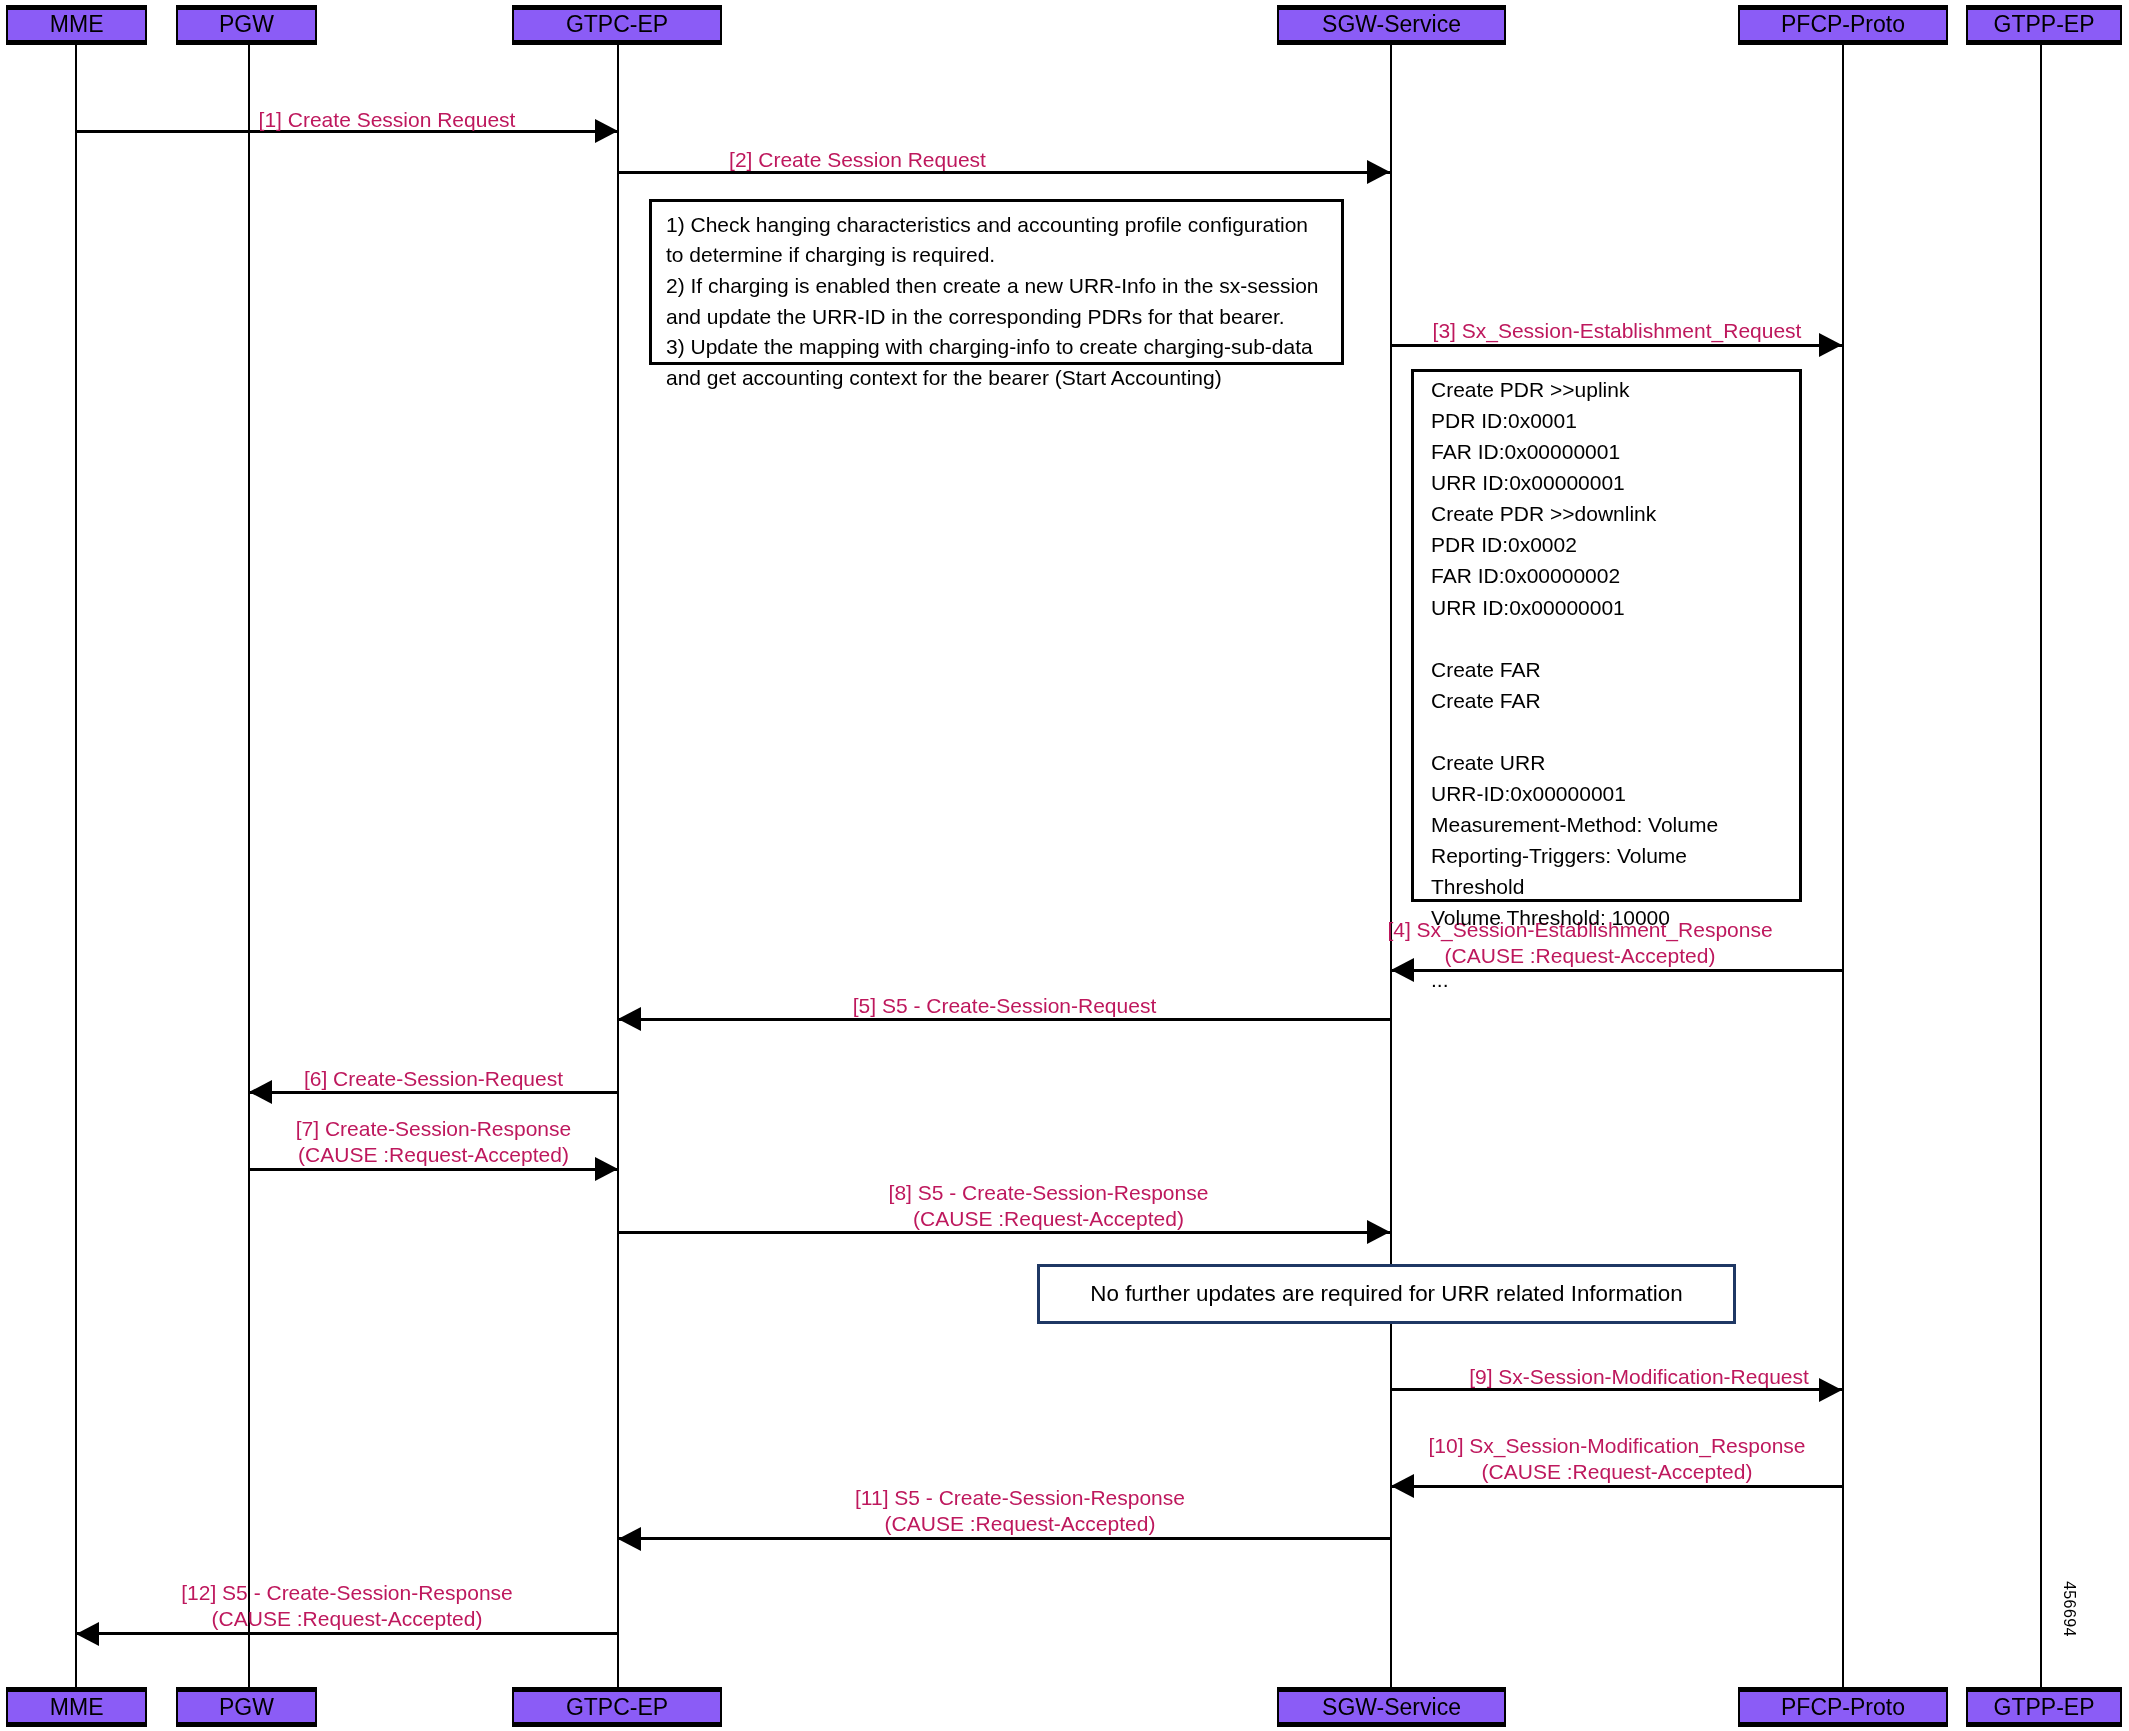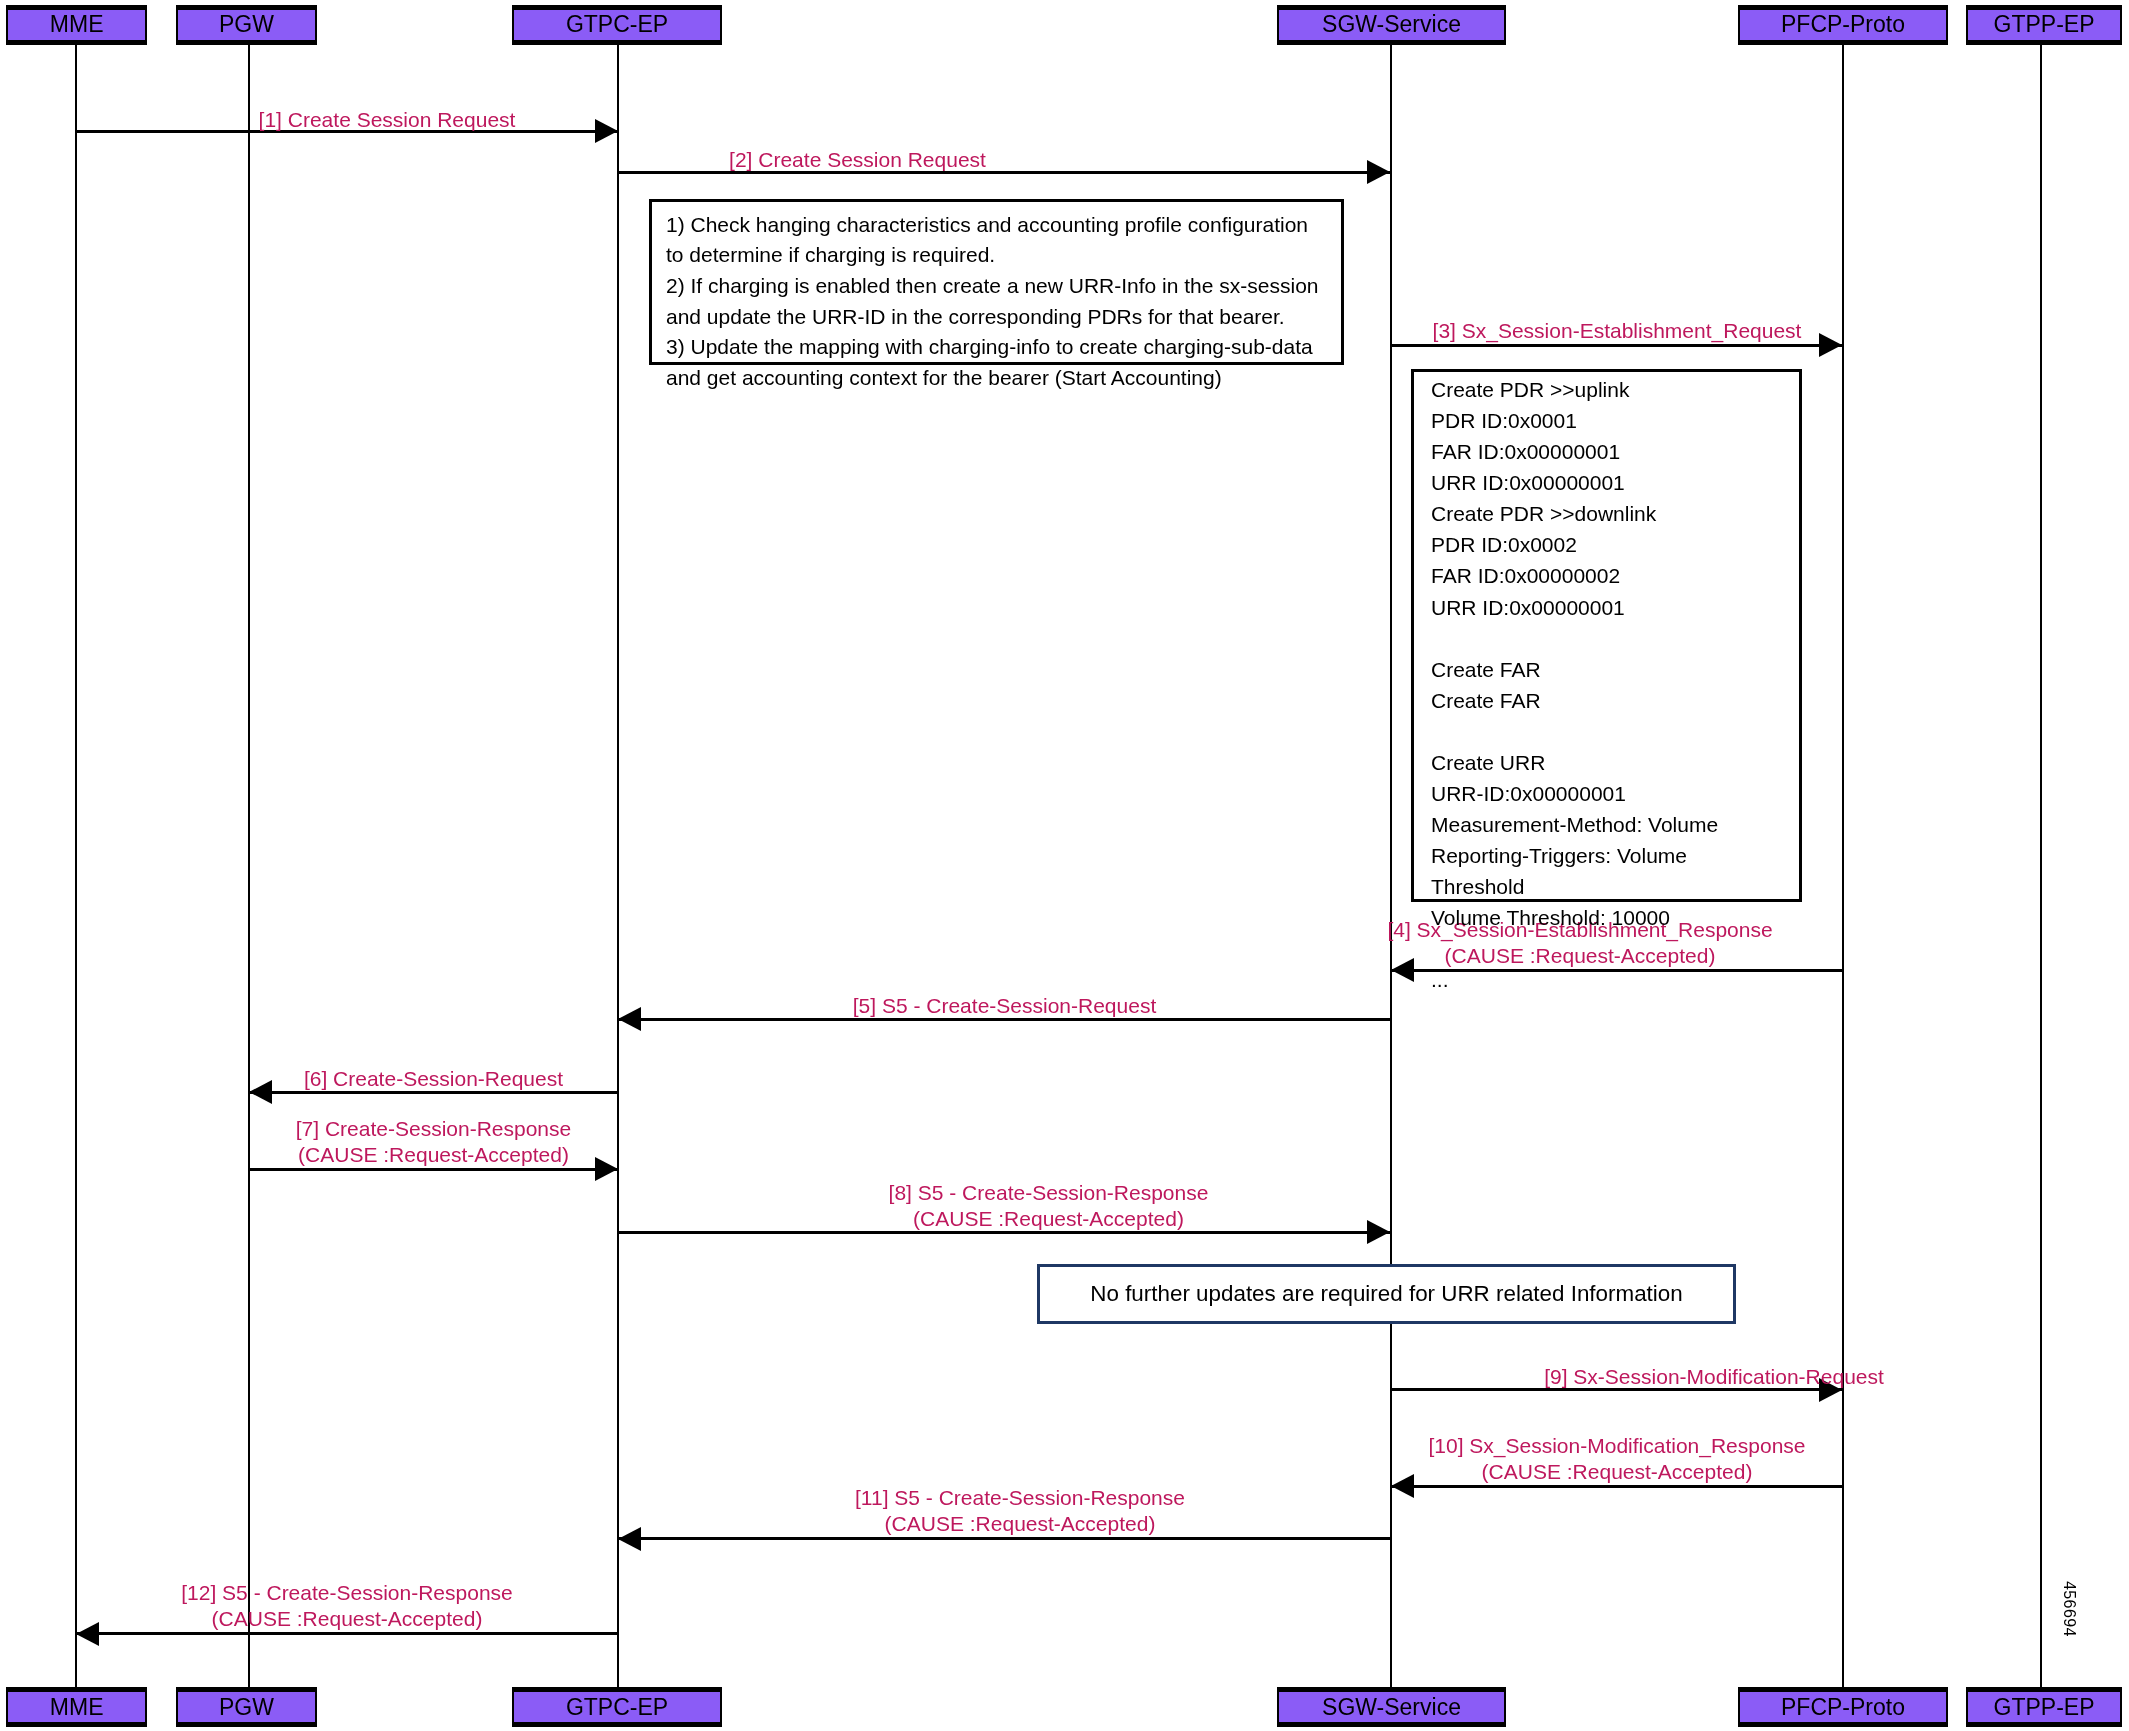--- a/index.html
+++ b/index.html
@@ -196,21 +196,21 @@
     <div class="msg" style="left: 249px; top: 1168px; width: 369px;"></div>
     <div class="arrowhead right" style="top: 1157px; left: 595px;"></div>
     <div class="msg-label" style="left: 249px; width: 369px; top: 1116px;">[7]  Create-Session-Response
 (CAUSE :Request-Accepted)</div>
     <div class="msg" style="left: 618px; top: 1231px; width: 773px;"></div>
     <div class="arrowhead right" style="top: 1220px; left: 1367px;"></div>
     <div class="msg-label" style="left: 618px; width: 773px; top: 1180px; padding-left: 44px;">[8] S5 - Create-Session-Response
 (CAUSE :Request-Accepted)</div>
     <div class="msg" style="left: 1391px; top: 1388px; width: 452px;"></div>
     <div class="arrowhead right" style="top: 1378px; left: 1819px;"></div>
-    <div class="msg-label" style="left: 1466px; width: 496px; top: 1364px;">[9] Sx-Session-Modification-Request</div>
+    <div class="msg-label" style="left: 1391px; width: 496px; top: 1364px;">[9] Sx-Session-Modification-Request</div>
     <div class="msg" style="left: 1391px; top: 1485px; width: 452px;"></div>
     <div class="arrowhead left" style="top: 1474px; left: 1391px;"></div>
     <div class="msg-label" style="left: 1391px; width: 452px; top: 1433px;">[10] Sx_Session-Modification_Response
 (CAUSE :Request-Accepted)</div>
     <div class="msg" style="left: 618px; top: 1537px; width: 773px;"></div>
     <div class="arrowhead left" style="top: 1527px; left: 618px;"></div>
     <div class="msg-label" style="left: 618px; width: 804px; top: 1485px;">[11] S5 - Create-Session-Response
 (CAUSE :Request-Accepted)</div>
     <div class="msg" style="left: 76px; top: 1632px; width: 542px;"></div>
     <div class="arrowhead left" style="top: 1622px; left: 76px;"></div>

